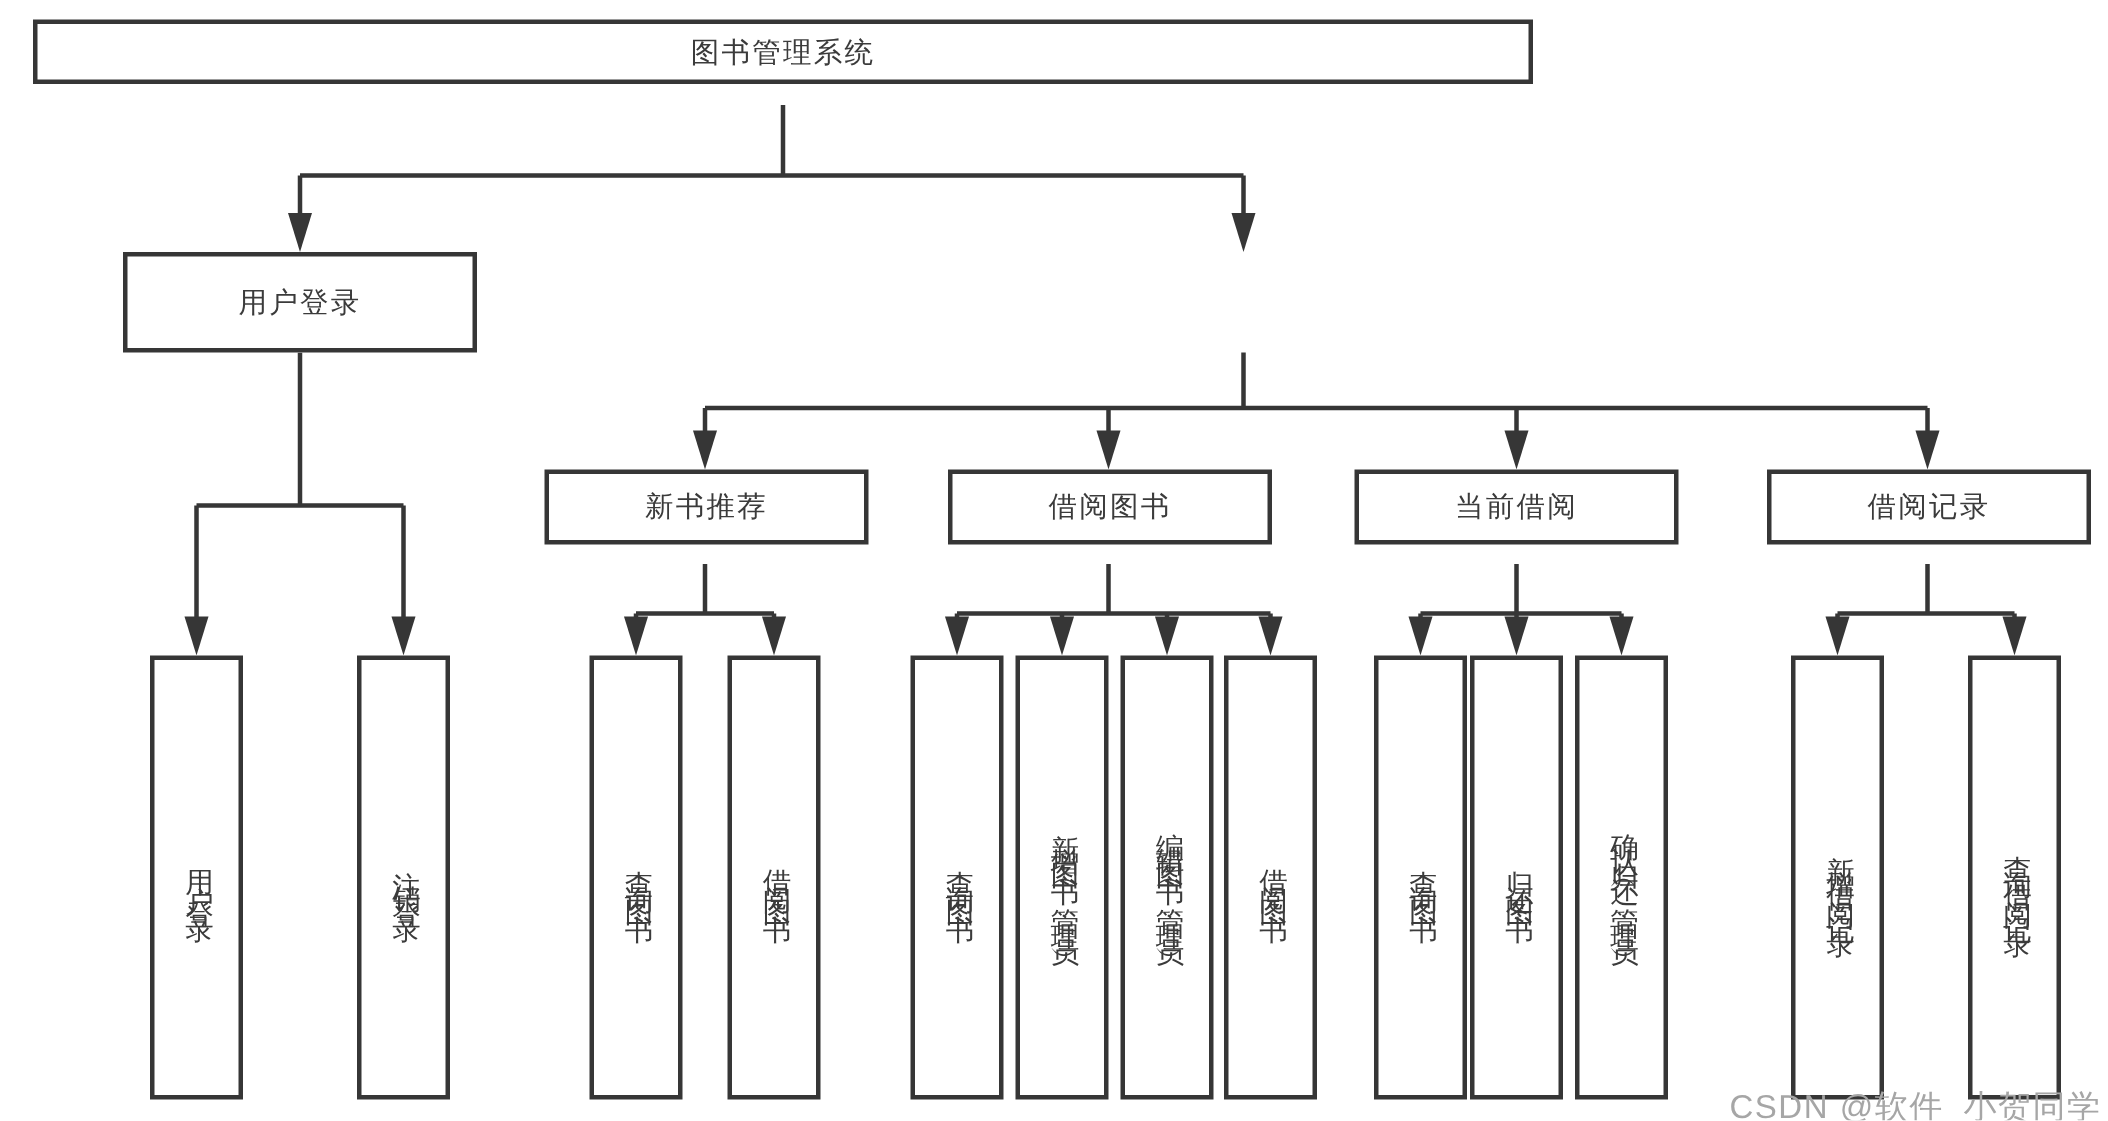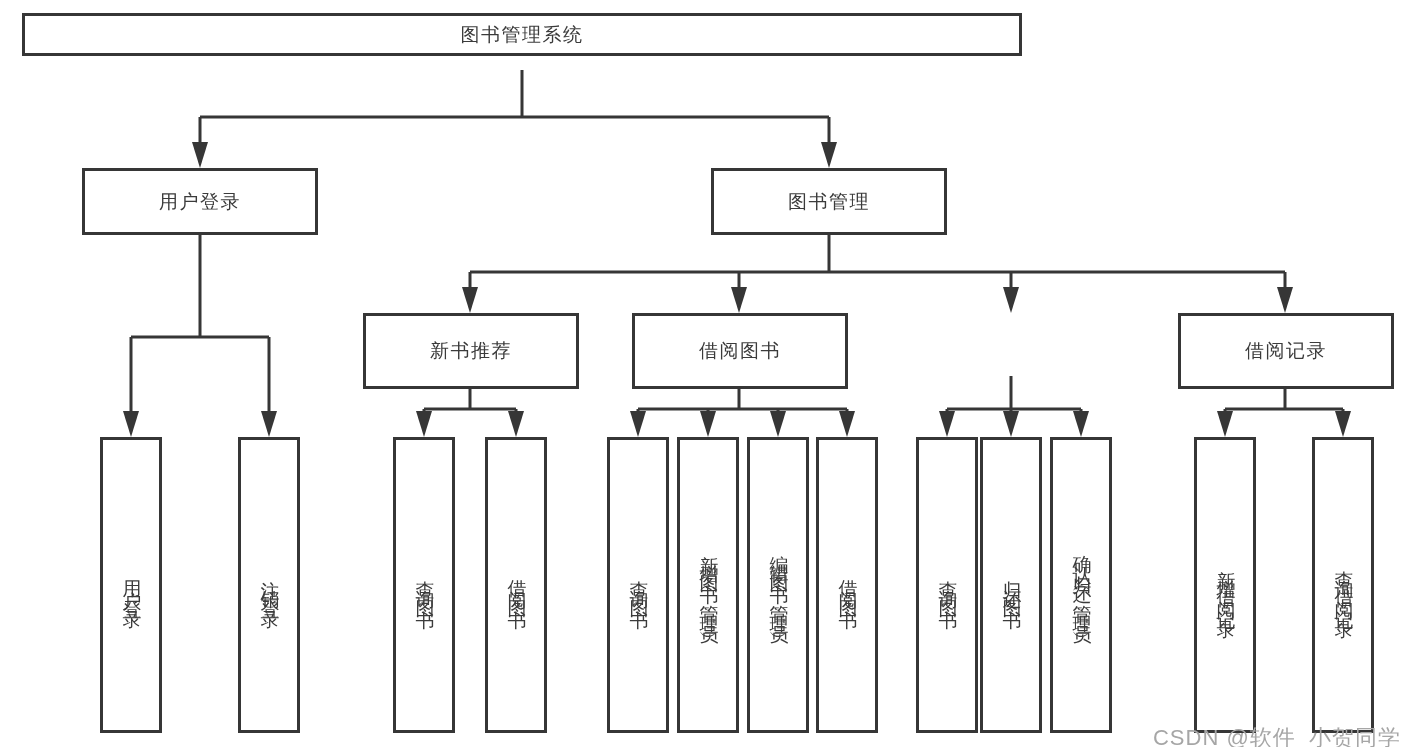--- a/index.html
+++ b/index.html
@@ -57,21 +57,21 @@
     text-align: center;
     line-height: 54px;
     letter-spacing: 10px;
     z-index: 2;
   }
   .root {
     left: 22px; top: 13px;
     width: 1000px; height: 43px;
   }
   .lvl2 { top: 168px; height: 67px; width: 236px; }
-  .lvl3 { top: 313px; height: 76px; width: 216px; }
+  .lvl3 { top: 313px; height: 50px; width: 216px; }
   #watermark {
     position: absolute;
     right: 4px;
     top: 686px;
     font-size: 22px;
     color: var(--watermark);
     letter-spacing: 1px;
     z-index: 3;
     white-space: nowrap;
     margin-top: 37px;
@@ -128,24 +128,24 @@
     <g>
       <path d="M1285 376 V409 M1225 409 H1343 M1225 409 V415 M1343 409 V415"></path>
       <polygon points="1217,411 1233,411 1225,437"></polygon>
       <polygon points="1335,411 1351,411 1343,437"></polygon>
     </g>
   </svg>
 
   <div class="hbox root">图书管理系统</div>
 
   <div class="hbox lvl2" style="left:82px">用户登录</div>
-  <div class="hbox lvl2" style="left:711px">图书管理</div>
 
   <div class="hbox lvl3" style="left:363px">新书推荐</div>
   <div class="hbox lvl3" style="left:632px">借阅图书</div>
+  <div class="hbox lvl3" style="left:903px">当前借阅</div>
   <div class="hbox lvl3" style="left:1178px">借阅记录</div>
 
   <div class="vbox" style="left:100px">用户登录</div>
   <div class="vbox" style="left:238px">注销登录</div>
 
   <div class="vbox" style="left:393px">查询图书</div>
   <div class="vbox" style="left:485px">借阅图书</div>
 
   <div class="vbox" style="left:607px">查询图书</div>
   <div class="vbox" style="left:677px">新增图书（管理员）</div>

